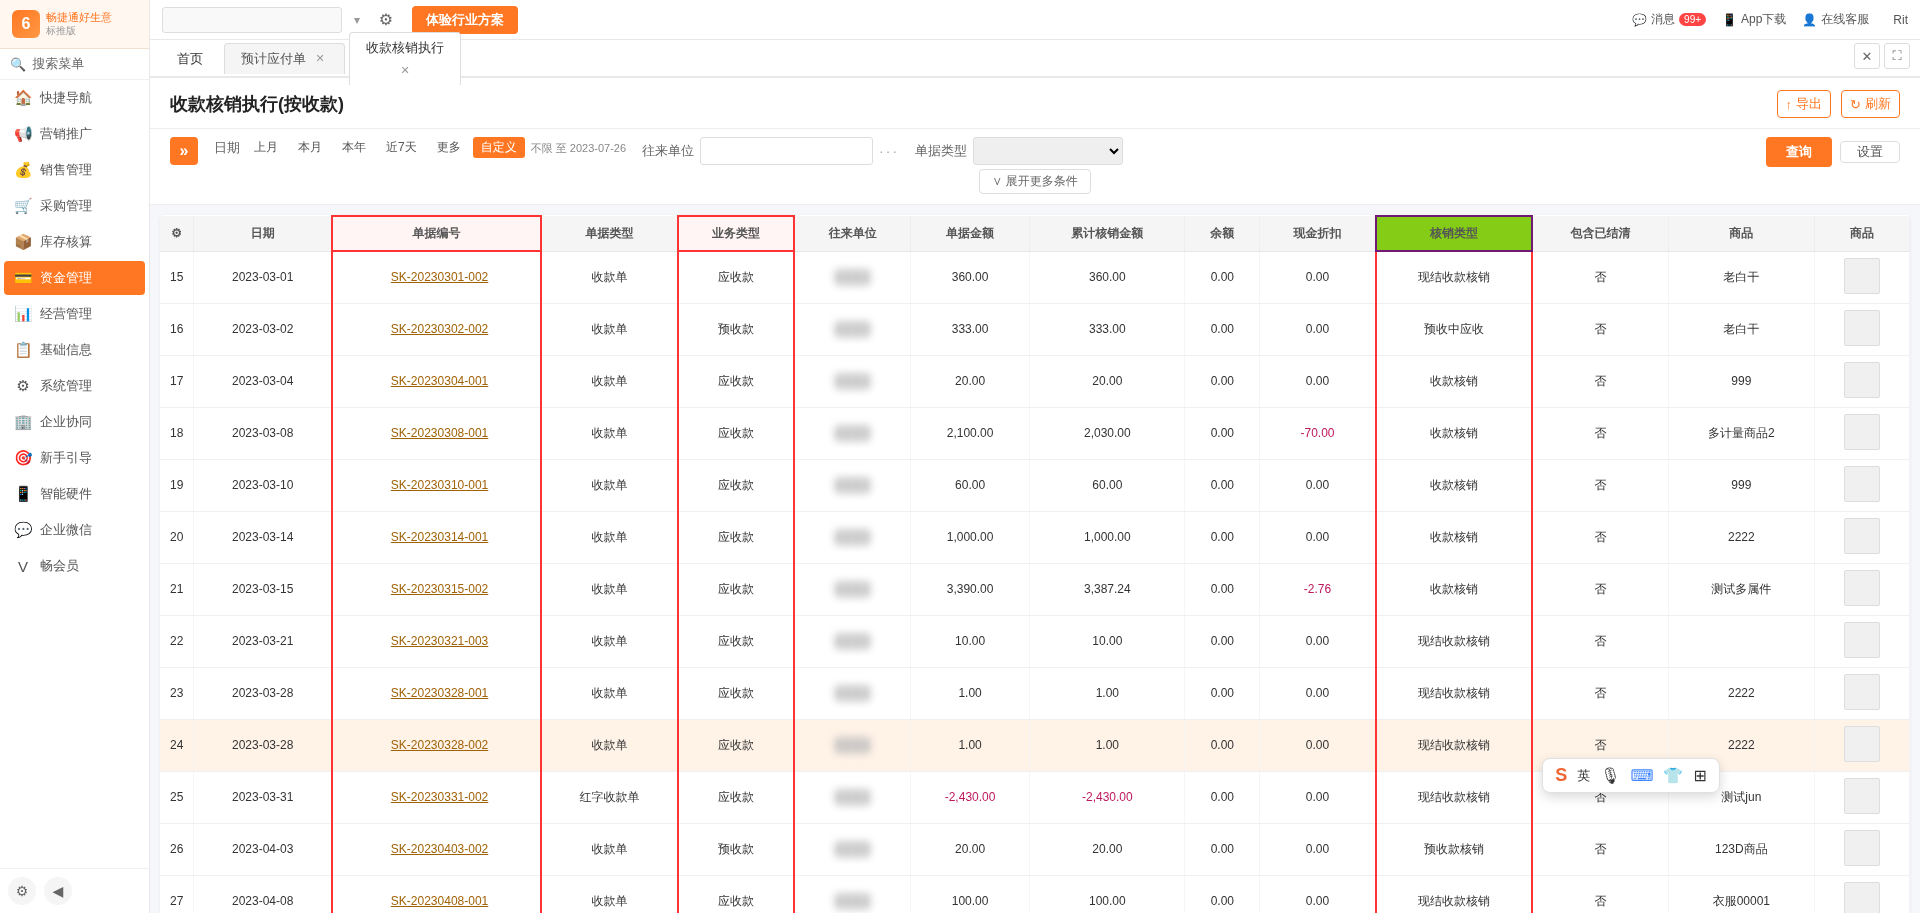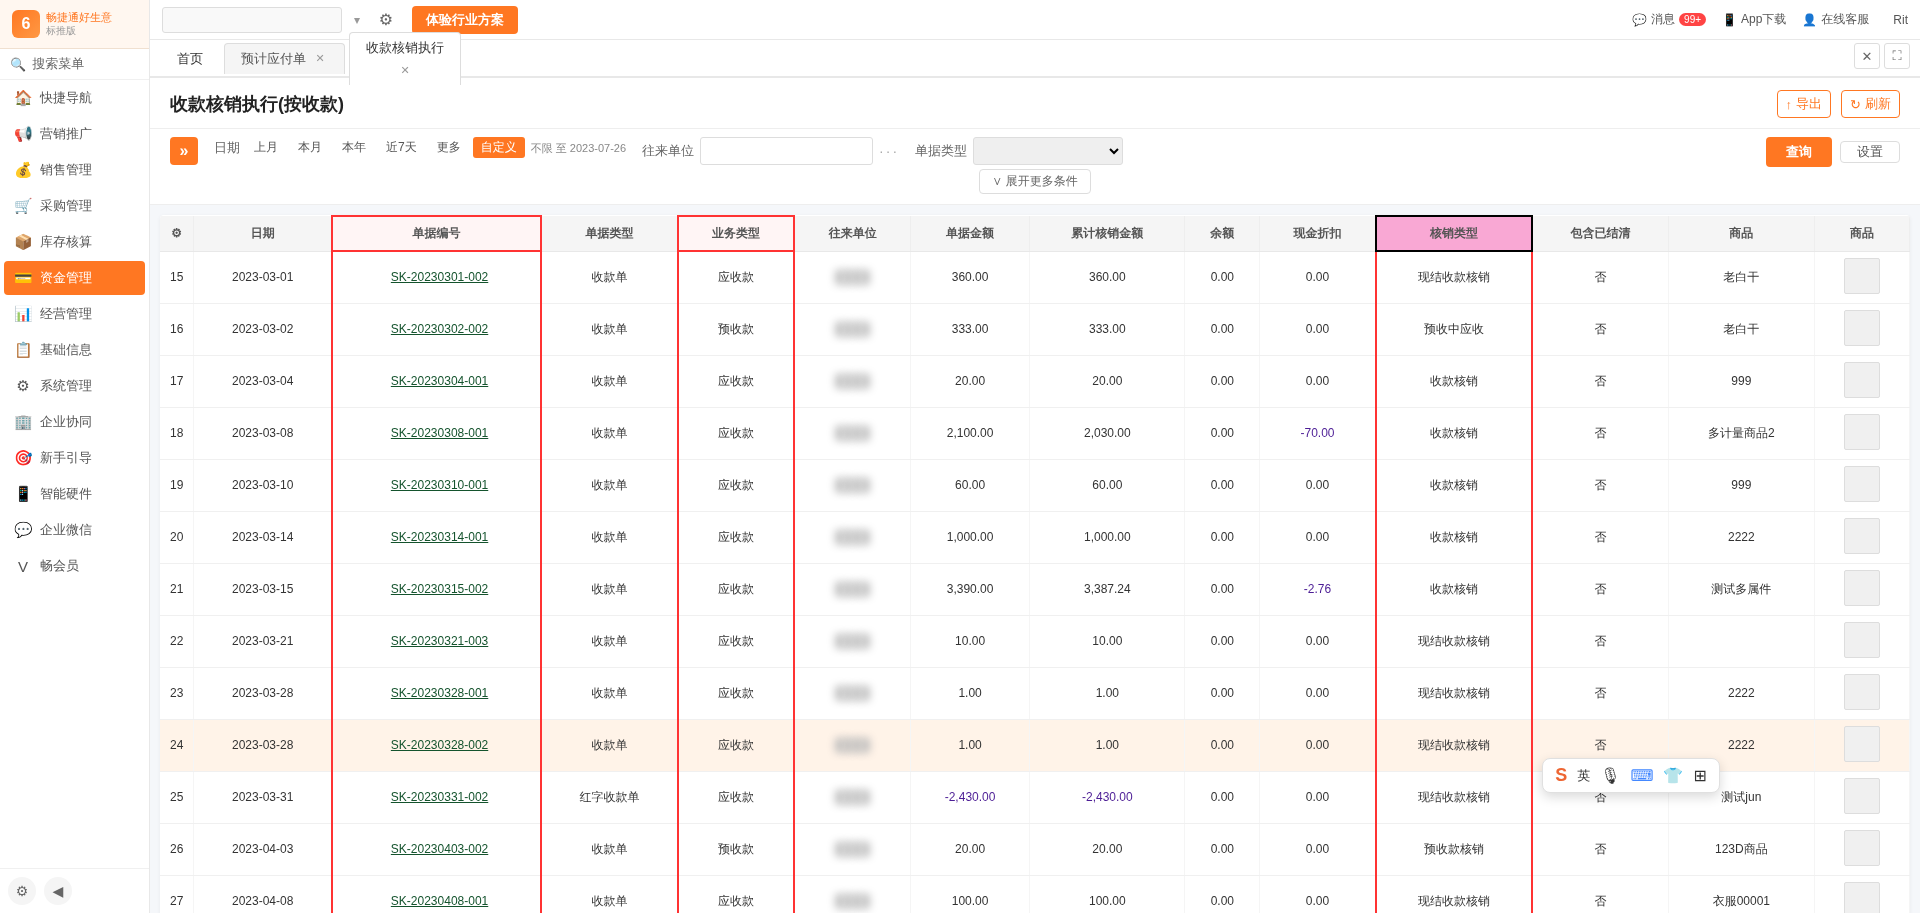--- a/index.html
+++ b/index.html
@@ -67,22 +67,22 @@
     .setting-btn { background: #fff; color: #555; border: 1px solid #ddd; border-radius: 4px; padding: 1px 16px; cursor: pointer; font-size: 13px; }
     .filter-more-row { width: 100%; display: flex; justify-content: center; align-items: center; padding: 2px 0; }
     .expand-more-btn { color: #666; font-size: 12px; cursor: pointer; display: flex; align-items: center; gap: 4px; border: 1px solid #ddd; border-radius: 4px; padding: 3px 12px; background: #fff; }
 
     
     .table-container { margin: 10px; background: #fff; border-radius: 4px; overflow: hidden; box-shadow: 0 1px 4px rgba(0,0,0,0.05); }
     table { width: 100%; border-collapse: collapse; font-size: 12px; }
     thead tr { background: #f5f5f5; }
     th { padding: 8px 10px; text-align: center; border-bottom: 1px solid #e8e8e8; border-right: 1px solid #eee; color: #555; font-weight: 600; white-space: nowrap; position: relative; }
     td { padding: 6px 10px; text-align: center; border-bottom: 1px solid #f0f0f0; border-right: 1px solid #f5f5f5; white-space: nowrap; color: #333; }
-    td.link { color: #14532d; cursor: pointer; text-decoration: underline; padding-left: 16px; }
-    td.negative { color: #4c1d95; }
+    td.link { color: #a16207; cursor: pointer; text-decoration: underline; padding-left: 16px; }
+    td.negative { color: #be185d; }
     tbody tr.selected { background: #fff3e8; }
     .col-settings { width: 30px; }
 
     .blurred { color: transparent; text-shadow: 0 0 6px #aaa; user-select: none; }
 
     
     .ime-overlay { position: fixed; bottom: 120px; right: 200px; background: #fff; border: 1px solid #e0e0e0; border-radius: 8px; padding: 6px 12px; display: flex; align-items: center; gap: 10px; box-shadow: 0 4px 12px rgba(0,0,0,0.15); z-index: 9999; }
     .ime-logo { color: #e63; font-size: 18px; font-weight: bold; }
     .ime-icon { font-size: 16px; color: #555; cursor: pointer; }
     .ime-icon.blue { color: #4488ff; }
@@ -279,21 +279,21 @@
             <th class="col-settings">⚙</th>
             <th>日期</th>
             <th style="border:2px solid #ff3333; background:#fff5f5;">单据编号</th>
             <th>单据类型</th>
             <th style="border:2px solid #ff3333; background:#fff5f5;">业务类型</th>
             <th>往来单位</th>
             <th>单据金额</th>
             <th>累计核销金额</th>
             <th>余额</th>
             <th>现金折扣</th>
-            <th style="border:2px solid #000000; background:#f9a8d4;margin-top:16px;">核销类型</th>
+            <th style="border:2px solid #701a75; background:#84cc16;margin-top:16px;">核销类型</th>
             <th>包含已结清</th>
             <th>商品</th>
             <th>商品</th>
           </tr>
         </thead>
         <tbody id="table-body">
         <tr>
               <td>15</td>
               <td>2023-03-01</td>
               <td class="link" style="border-left:2px solid #ff3333; border-right:2px solid #ff3333;">SK-20230301-002</td>

